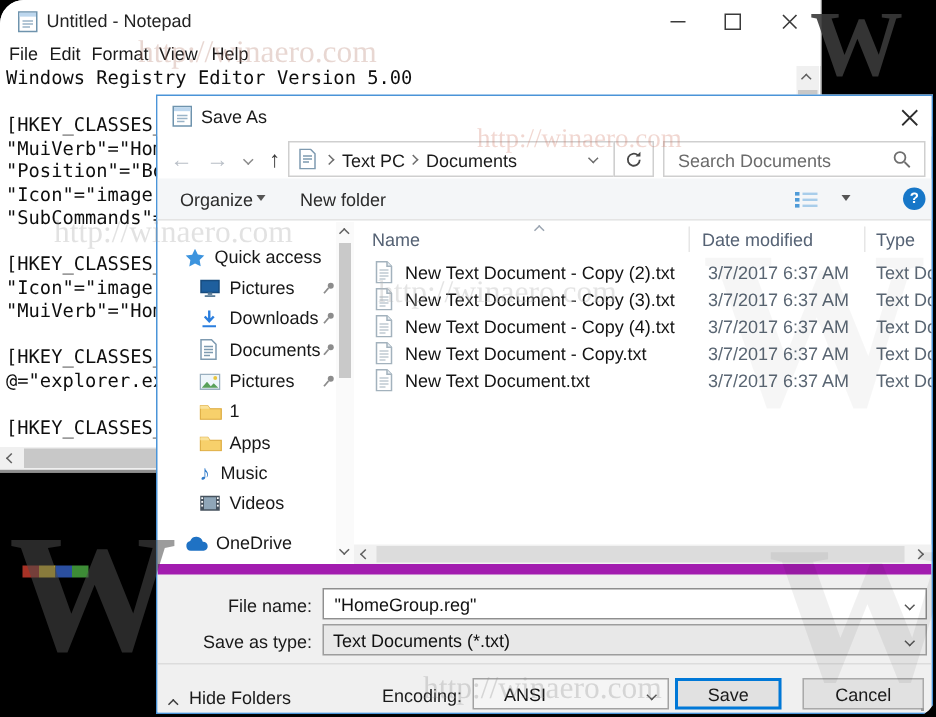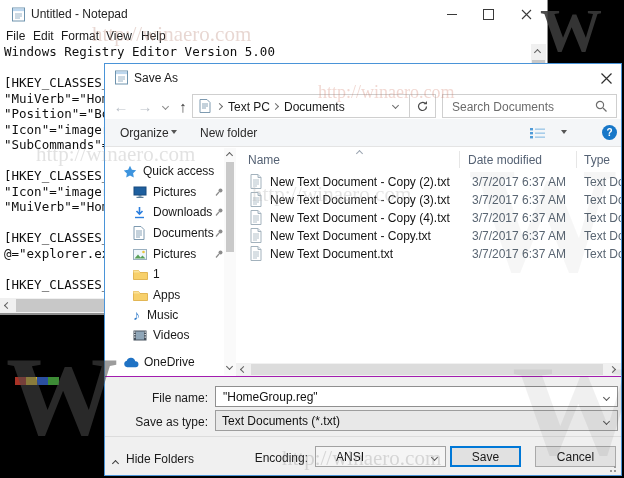--- a/index.html
+++ b/index.html
@@ -1,17 +1,17 @@
 <!DOCTYPE html>
 <html><head>
 <meta charset="utf-8">
 <style>
   html,body{margin:0;padding:0;background:#000;}
   #canvas{position:relative;width:624px;height:478px;background:#000;overflow:hidden;
-          font-family:"Liberation Sans",sans-serif;font-size:12px;color:#1a1a1a;}
+          font-family:"Liberation Sans",sans-serif;font-size:12px;color:#1a1a1a;border-radius:16px;}
   .abs{position:absolute;}
   
   #notepad{left:0;top:0;width:548px;height:315px;background:#fff;
            border-right:1px solid #8f8f8f;border-bottom:2px solid #8f8f8f;box-sizing:border-box;z-index:1;}
   #np-title{left:0;top:0;width:100%;height:28px;background:#fff;}
   #np-title .t{position:absolute;left:31px;top:7px;color:#232323;}
   .npico{position:absolute;}
   .capbtn{position:absolute;top:0;width:34px;height:28px;display:flex;align-items:center;justify-content:center;}
   #np-menu{left:0;top:28px;width:100%;height:16px;background:#fff;}
   #np-menu span{position:absolute;top:1px;color:#1a1a1a;}
@@ -44,21 +44,21 @@
   .crumb{position:absolute;top:5px;color:#1a1a1a;}
   
   .sbitem{position:absolute;height:18px;display:flex;align-items:center;}
   .sbitem .lbl{color:#181818;}
   
   .hdr{position:absolute;top:89px;color:#556274;}
   .cell-name{position:absolute;color:#141414;white-space:nowrap;}
   .cell-meta{position:absolute;color:#5a6673;white-space:nowrap;}
   .fico{position:absolute;}
   
-  #bottompanel{left:0;top:312px;width:516px;height:99px;background:#f0f0f0;border-top:1px solid #a21caf;box-sizing:border-box;}
+  #bottompanel{left:0;top:312px;width:516px;height:99px;background:#f0f0f0;border-top:7px solid #a21caf;box-sizing:border-box;}
   .fldlabel{position:absolute;text-align:right;color:#1a1a1a;}
   .combo{position:absolute;box-sizing:border-box;display:flex;align-items:center;}
   .combo .chv{position:absolute;right:8px;top:8px;}
   #fnameinput{position:absolute;left:5px;top:1px;width:380px;height:16px;border:none;outline:none;background:transparent;
               font-family:"Liberation Sans",sans-serif;font-size:12px;color:#111;}
   .btn{position:absolute;height:21px;background:#e1e1e1;border:1px solid #a9a9a9;box-sizing:border-box;
        display:flex;align-items:center;justify-content:center;color:#1a1a1a;}
   .btn.default{border:2px solid #0078d7;}
   
   .wm{position:absolute;pointer-events:none;z-index:3;white-space:nowrap;font-family:Liberation Serif, serif;}

